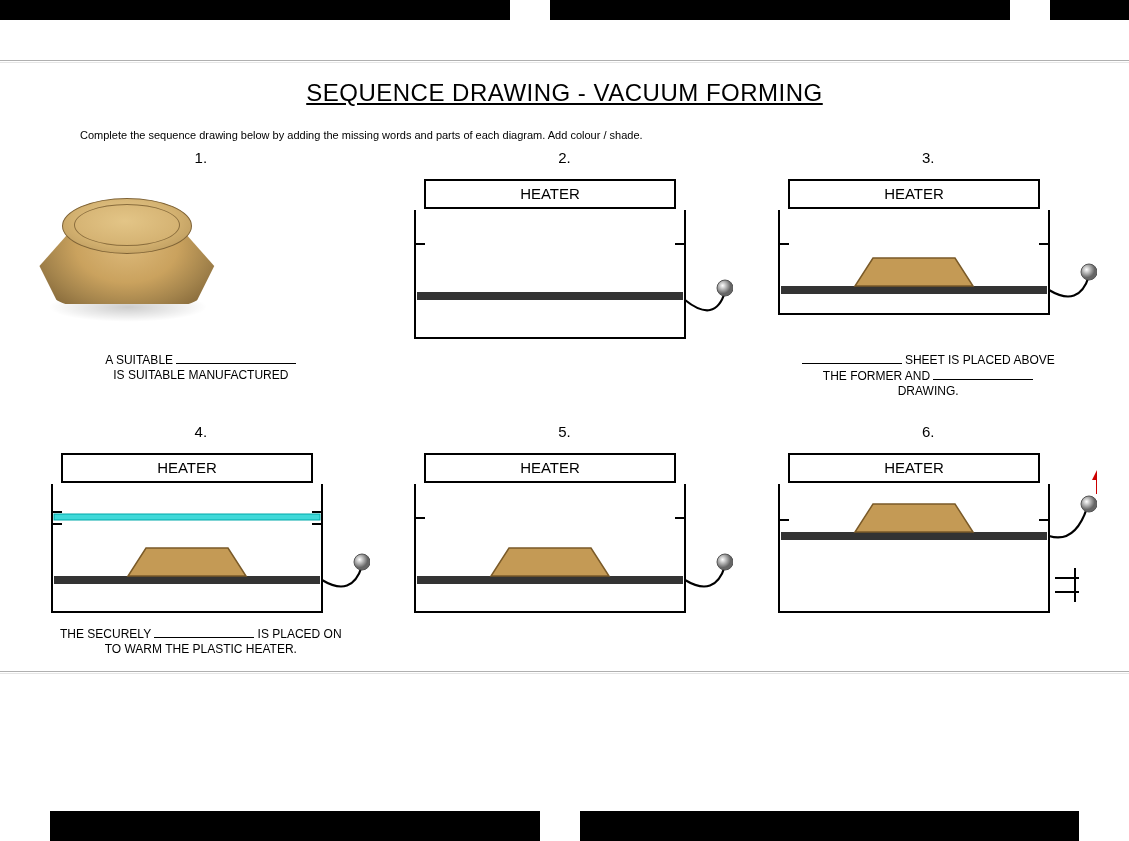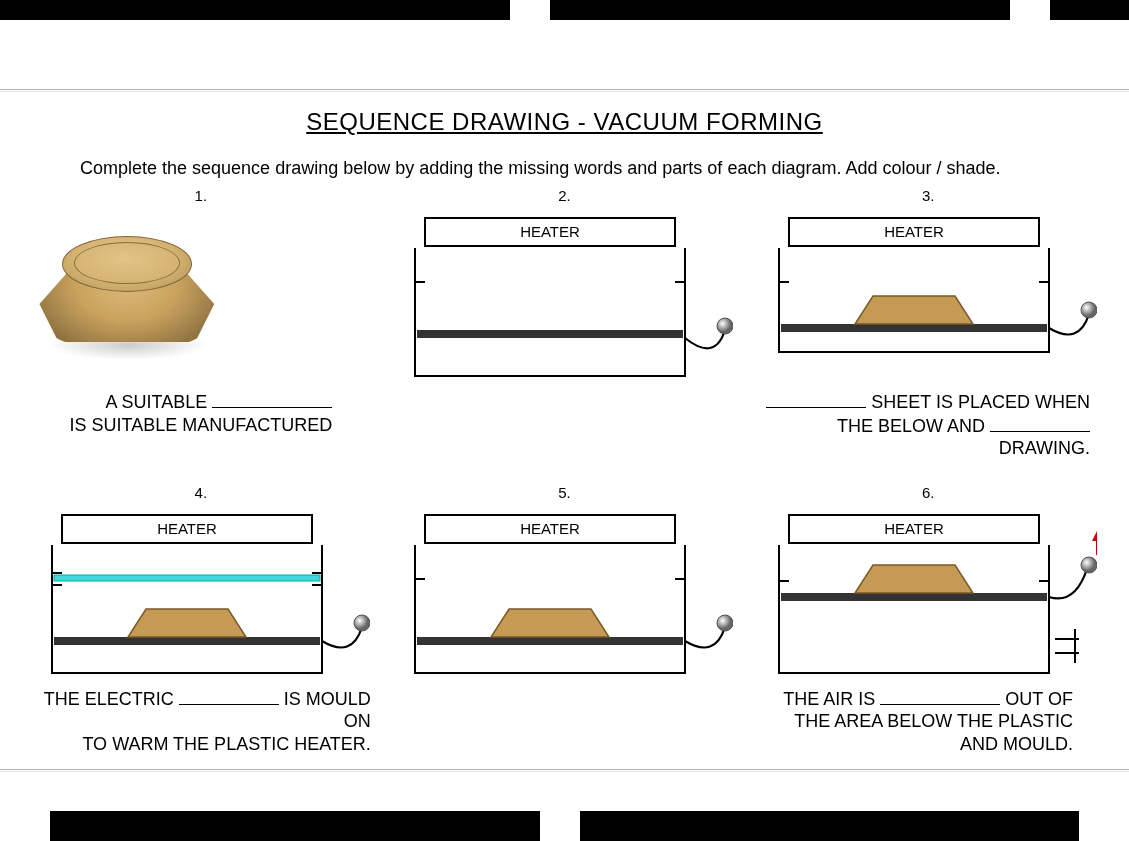--- a/index.html
+++ b/index.html
@@ -6,31 +6,31 @@
   html, body { width: 1129px; height: 841px; font-family: Arial, Helvetica, sans-serif; background: #fff; }
   .blackbar-top { width: 100%; height: 20px; background: #000; }
   .blackbar-top .gap { position: absolute; background:#fff; height:20px; top:0;}
   .topgap1{ left:510px; width:40px;}
   .topgap2{ left:1010px; width:40px;}
   .blackbar-bot { position:absolute; bottom:0; left:0; width:100%; height:30px; background:#000;}
   .blackbar-bot .gap{position:absolute; background:#fff; height:30px; top:0;}
   .botgap0{left:0;width:50px;}
   .botgap1{left:540px;width:40px;}
   .botgap2{right:0;width:50px;}
-  .sheet { position: relative; width: 100%; padding: 8px 0px; margin-top: 29px; }
+  .sheet { position: relative; width: 100%; padding: 8px 0px; }
   hr.divider { border: none; border-top: 1px solid #b0b0b0; margin: 0; }
   hr.shadow  { border: none; border-top: 1px solid #e6e6e6; margin-top:1px;}
   .worksheet { padding: 16px 30px 14px 30px; }
   .title { text-align: center; font-size: 24px; letter-spacing: 0.5px; text-decoration: underline; font-weight: 400; margin-bottom: 22px;}
-  .instr { font-size: 18px; margin-left: 50px; margin-bottom: 8px;}
+  .instr { font-size: 11px; margin-left: 50px; margin-bottom: 8px;}
   .grid { display: grid; grid-template-columns: repeat(3, 1fr); grid-template-rows: auto auto; column-gap: 22px; row-gap: 24px; padding: 0 0px;}
   .cell { display:flex; flex-direction:column; align-items:center; }
   .num { font-size:15px; margin-bottom:8px; }
   .figwrap { width: 338px; height: 170px; display:flex; align-items:flex-end; position:relative;}
-  .caption { font-size: 18px; text-align:right; line-height:1.25; margin-top:8px; max-width: 340px;}
+  .caption { font-size: 12px; text-align:center; line-height:1.25; margin-top:8px; max-width: 340px;}
   .caption .blank { display:inline-block; border-bottom:1px solid #000; height:1em; vertical-align:baseline;}.bw100{width:100px}.bw120{width:120px}
 
   
   .mould3d-outer{ position:relative; width:190px; height:130px;}
   .mould3d-base{
     position:absolute; left:0; bottom:10px; width:190px; height:100px;
     background: radial-gradient(ellipse at 50% 32%, #dcb97a 0%, #caa25e 38%, #a4844c 62%, #7f6336 85%);
     clip-path: polygon(18% 22%, 82% 22%, 96% 52%, 86% 90%, 14% 90%, 4% 52%);
     border-radius: 50% / 42%;
   }
@@ -126,22 +126,22 @@
             <line x1="20" y1="70" x2="30" y2="70" stroke="#000" stroke-width="2"></line>
             <line x1="280" y1="70" x2="290" y2="70" stroke="#000" stroke-width="2"></line>
             <rect x="22" y="112" width="266" height="8" fill="#333"></rect>
 
             <polygon points="96,112 214,112 196,84 114,84" fill="#c49a55" stroke="#7a5a28" stroke-width="1.5"></polygon>
             <path d="M290 116 Q 320 134 330 102" fill="none" stroke="#000" stroke-width="2.2"></path>
             <circle cx="330" cy="98" r="8" fill="url(#g1)" stroke="#555"></circle>
           </svg>
         </div>
         <p class="caption">
-          <span class="blank bw100"></span><span> SHEET IS PLACED WHEN</span><br>
-          <span>THE BELOW AND </span><span class="blank bw100"></span><br>
+          <span class="blank bw100"></span><span> SHEET IS PLACED ABOVE</span><br>
+          <span>THE FORMER AND </span><span class="blank bw100"></span><br>
           <span>DRAWING.</span>
         </p>
       </div>
 
       <div class="cell">
         <div class="num">4.</div>
         <div class="figwrap">
           <svg class="machine" width="340" height="170">
             <rect x="30" y="6" width="250" height="28" fill="#fff" stroke="#000" stroke-width="2"></rect>
             <text x="155" y="25" class="heater-label">HEATER</text>
@@ -153,21 +153,21 @@
             <line x1="20" y1="76" x2="30" y2="76" stroke="#000" stroke-width="2"></line>
             <line x1="280" y1="76" x2="290" y2="76" stroke="#000" stroke-width="2"></line>
 
             <rect x="22" y="128" width="266" height="8" fill="#333"></rect>
             <polygon points="96,128 214,128 196,100 114,100" fill="#c49a55" stroke="#7a5a28" stroke-width="1.5"></polygon>
             <path d="M290 132 Q 320 150 330 118" fill="none" stroke="#000" stroke-width="2.2"></path>
             <circle cx="330" cy="114" r="8" fill="url(#g1)" stroke="#555"></circle>
           </svg>
         </div>
         <p class="caption">
-          <span>THE ELECTRIC </span><span class="blank bw100"></span><span> IS MOULD ON</span><br>
+          <span>THE SECURELY </span><span class="blank bw100"></span><span> IS PLACED ON</span><br>
           <span>TO WARM THE PLASTIC HEATER.</span>
         </p>
       </div>
 
       <div class="cell">
         <div class="num">5.</div>
         <div class="figwrap">
           <svg class="machine" width="340" height="170">
             <rect x="30" y="6" width="250" height="28" fill="#fff" stroke="#000" stroke-width="2"></rect>
             <text x="155" y="25" class="heater-label">HEATER</text>
@@ -199,25 +199,20 @@
             <circle cx="330" cy="56" r="8" fill="url(#g1)" stroke="#555"></circle>
 
             <line x1="338" y1="28" x2="338" y2="46" stroke="#c00" stroke-width="2"></line>
             <polygon points="338,22 333,32 343,32" fill="#c00"></polygon>
 
             <line x1="296" y1="130" x2="320" y2="130" stroke="#000" stroke-width="2"></line>
             <line x1="296" y1="144" x2="320" y2="144" stroke="#000" stroke-width="2"></line>
             <line x1="316" y1="120" x2="316" y2="154" stroke="#000" stroke-width="2"></line>
           </svg>
         </div>
-        <p class="caption">
-          <span>THE AIR IS </span><span class="blank bw120"></span><span> OUT OF</span><br>
-          <span>THE AREA BELOW THE PLASTIC</span><br>
-          <span>AND MOULD.</span>
-        </p>
       </div>
 
     </div>
   </div>
   <hr class="divider">
     <hr class="shadow">
 </div>
 
 <div class="blackbar-bot">
   <div class="gap botgap0"></div>

